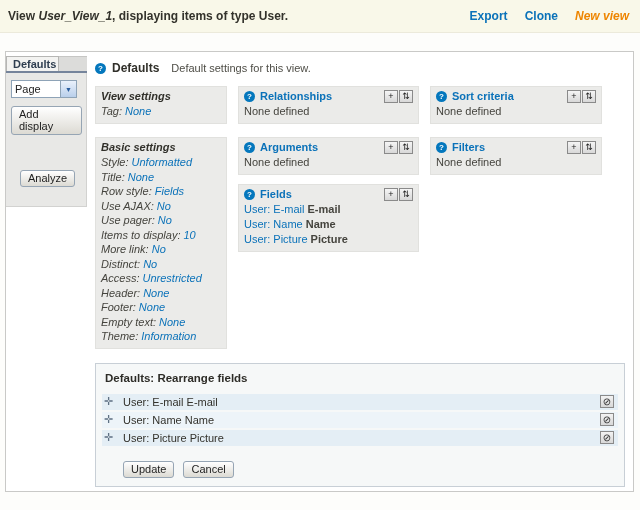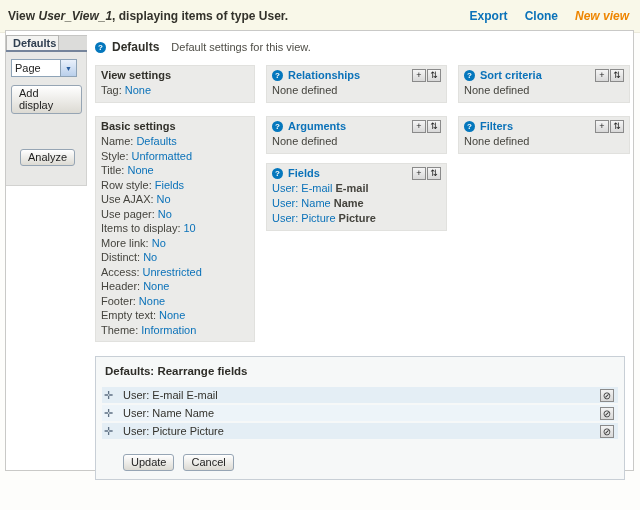--- a/index.html
+++ b/index.html
@@ -18,21 +18,21 @@
   }
   #page-title { font-size:12px; font-weight:bold; color:#33322b; padding-left:8px; }
   #page-title .vname { font-style:italic; }
   #header-actions { margin-left:auto; display:flex; gap:17px; padding-right:11px;
     font-size:12px; font-weight:bold; }
   .hlink { color:#0b72b9; }
   .hlink.newview { color:#ee8500; font-style:italic; }
 
   
   #container {
-    position:absolute; left:5px; top:30px; width:629px; height:441px;
+    position:absolute; left:5px; top:51px; width:629px; height:441px;
     border:1px solid #c9c9c7; background:#fff; box-sizing:border-box;
   }
 
   
   #sidebar { position:absolute; left:0; top:0; width:81px; height:100%; }
   #tabbar { height:21px; box-sizing:border-box; padding-top:4px;
     border-bottom:2px solid #75849b; display:flex; }
   #tab-defaults {
     width:53px; box-sizing:border-box; background:#f3f3f1;
     border:1px solid #b6b6b4; border-bottom:none;
@@ -68,21 +68,21 @@
   .help {
     width:11px; height:11px; border-radius:50%; background:#0477bd; color:#fff;
     font-size:8px; font-weight:bold; text-align:center; line-height:11px;
     flex:none; display:inline-block;
   }
   .heading { font-size:12px; font-weight:bold; color:#31302a; margin-left:6px; }
   .subtitle { color:#4e4d46; margin-left:12px;text-align:center; }
 
   .cols { display:flex; gap:11px; align-items:flex-start; }
   .row2 { margin-top:13px; }
-  .col1 { width:160px; flex:none; }
+  .col1 { width:132px; flex:none;font-style:italic; }
   .col2 { width:181px; flex:none; }
   .col3 { width:172px; flex:none; }
 
   .box { background:#ebebe9; border:1px solid #e1e1de; padding:2px 5px 4px;
     box-sizing:border-box; line-height:15px; }
   .box-title { font-weight:bold; color:#31302a; }
   .box-hd { display:flex; align-items:center; }
   .box-hd .ttl { font-weight:bold; color:#0b72b9; margin-left:5px; }
   .ops { margin-left:auto; display:flex; gap:1px; }
   .op { width:14px; height:13px; box-sizing:border-box; border:1px solid #8a8a8a;
@@ -189,21 +189,20 @@
           </div>
           <div class="empty">None defined</div>
         </div>
       </div>
     </div>
 
     <div class="cols row2">
       <div class="col1">
         <div class="box basic">
           <div class="box-title">Basic settings</div>
-          <div class="kv"><span class="lbl">Name:</span><a class="val">Defaults</a></div>
           <div class="kv"><span class="lbl">Style:</span><a class="val">Unformatted</a></div>
           <div class="kv"><span class="lbl">Title:</span><a class="val">None</a></div>
           <div class="kv"><span class="lbl">Row style:</span><a class="val">Fields</a></div>
           <div class="kv"><span class="lbl">Use AJAX:</span><a class="val">No</a></div>
           <div class="kv"><span class="lbl">Use pager:</span><a class="val">No</a></div>
           <div class="kv"><span class="lbl">Items to display:</span><a class="val">10</a></div>
           <div class="kv"><span class="lbl">More link:</span><a class="val">No</a></div>
           <div class="kv"><span class="lbl">Distinct:</span><a class="val">No</a></div>
           <div class="kv"><span class="lbl">Access:</span><a class="val">Unrestricted</a></div>
           <div class="kv"><span class="lbl">Header:</span><a class="val">None</a></div>

